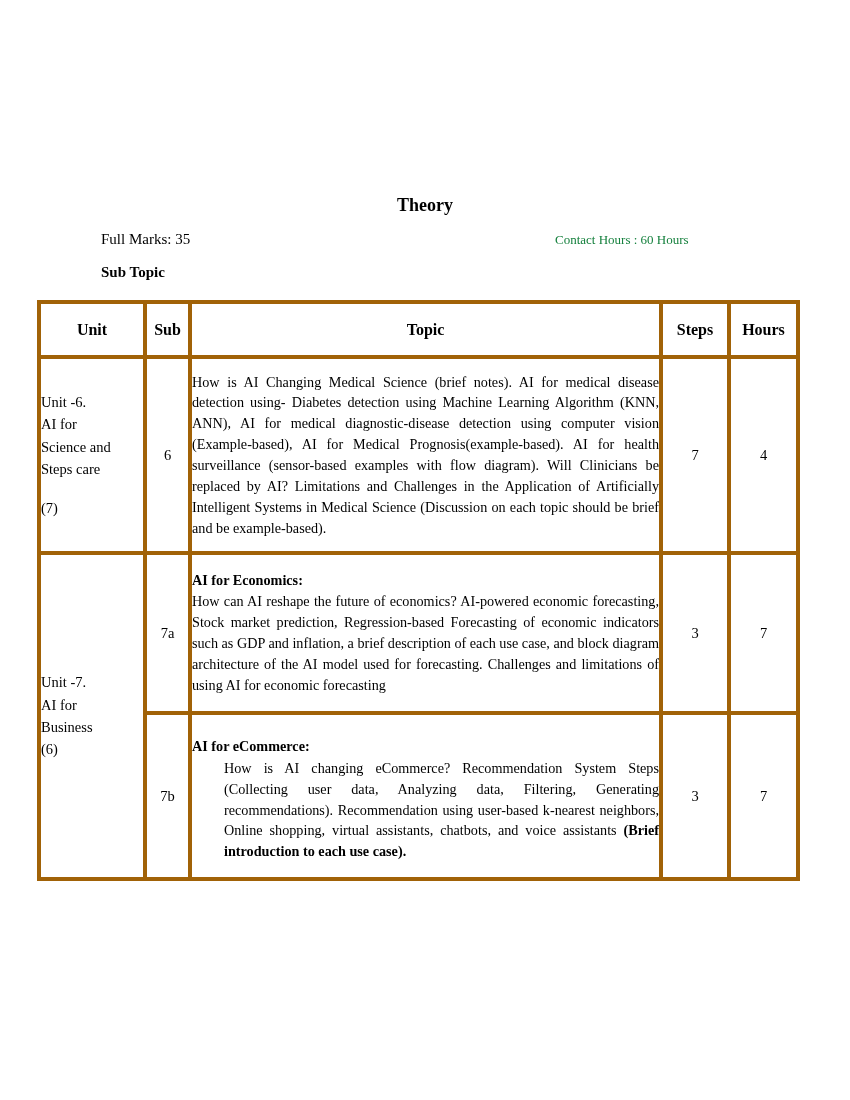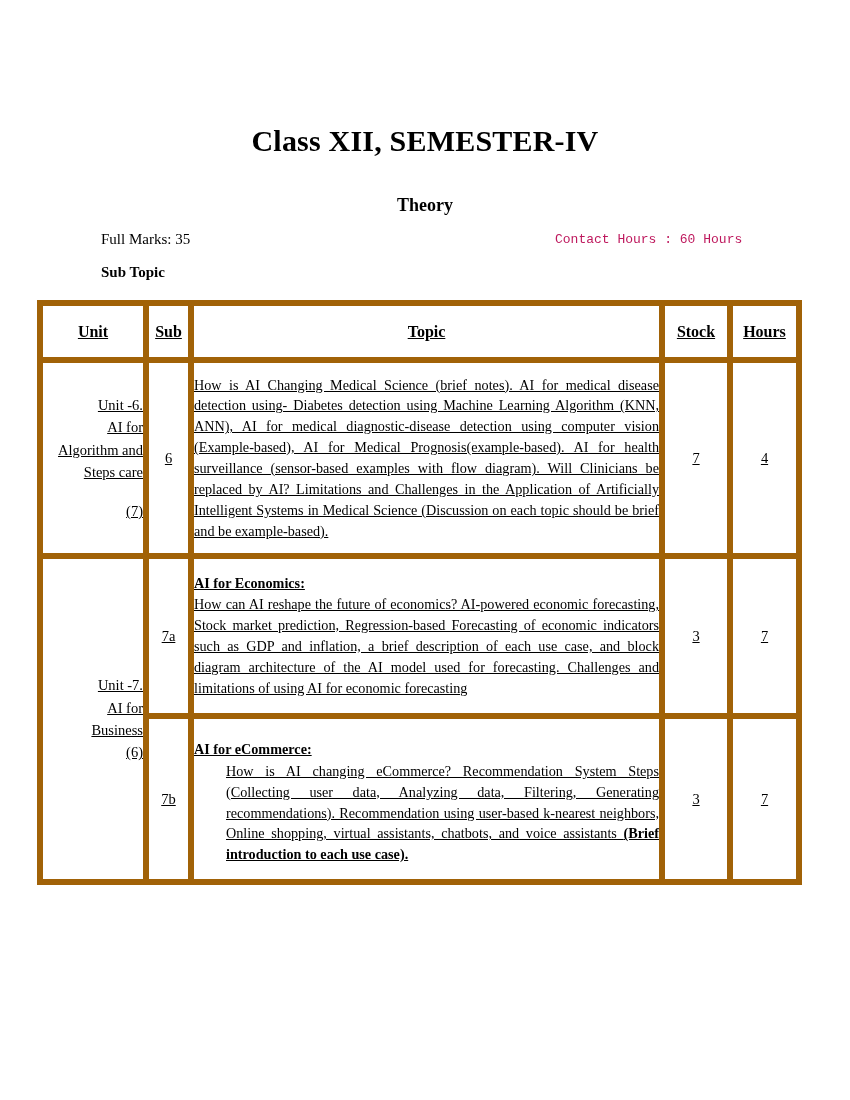--- a/index.html
+++ b/index.html
@@ -51,24 +51,24 @@
     top: 231px;
     font-family: "Liberation Serif", serif;
     font-weight: normal;
     font-size: 15px;
   }
 
   .contact-hours {
     position: absolute;
     left: 555px;
     top: 232px;
-    font-family: Liberation Mono, monospace;
+    font-family: Liberation Serif, serif;
     font-weight: normal;
     font-size: 13px;
-    color: #be185d;
+    color: #15803d;
   }
 
   .sub-topic-label {
     position: absolute;
     left: 101px;
     top: 264px;
     font-family: "Liberation Serif", serif;
     font-weight: bold;
     font-size: 15px;
   }
@@ -78,42 +78,41 @@
     position: absolute;
     left: 37px;
     top: 300px;
     width: 759px;
     border-collapse: collapse;
     table-layout: fixed;
   }
 
   .syllabus-table td,
   .syllabus-table th {
-    border: 6px solid #a16207;
+    border: 4px solid #a16207;
     padding: 0;
     vertical-align: middle;
-    text-decoration: underline;
   }
 
   .col-unit  { width: 106px; }
   .col-sub   { width: 45px;  }
   .col-topic { width: 471px; }
   .col-marks { width: 68px;  }
   .col-hours { width: 69px;  }
 
   thead th {
     height: 51px;
     font-family: "Liberation Serif", serif;
     font-weight: bold;
     font-size: 16px;
     text-align: center;
   }
 
   .cell-unit {
-    text-align: right;
+    text-align: left;
     font-size: 14.5px;
     line-height: 1.55;
     padding: 6px 4px;
   }
   .cell-unit .unit-count {
     display: block;
     margin-top: 16px;
   }
 
   .cell-sub {
@@ -154,21 +153,20 @@
   .bold-inline { font-weight: bold; }
 
   .row-unit6 .cell-topic { }
   .row-7b .cell-topic { padding-top: 6px; }
 </style>
 </head>
 <body>
 
 <div class="page">
 
-  <div class="doc-title">Class XII, SEMESTER-IV</div>
 
   <div class="doc-subtitle">Theory</div>
 
   <div class="full-marks">Full Marks: 35</div>
 
   <div class="contact-hours">Contact Hours : 60 Hours</div>
 
   <div class="sub-topic-label">Sub Topic</div>
 
   <table class="syllabus-table">
@@ -177,30 +175,30 @@
       <col class="col-sub">
       <col class="col-topic">
       <col class="col-marks">
       <col class="col-hours">
     </colgroup>
     <thead>
       <tr>
         <th>Unit</th>
         <th>Sub</th>
         <th>Topic</th>
-        <th>Stock</th>
+        <th>Steps</th>
         <th>Hours</th>
       </tr>
     </thead>
     <tbody>
       <tr class="row-unit6" style="height:196px;">
         <td class="cell-unit">
           <span>Unit -6.</span><br>
           <span>AI for</span><br>
-          <span>Algorithm and</span><br>
+          <span>Science and</span><br>
           <span>Steps care</span>
           <span class="unit-count">(7)</span>
         </td>
         <td class="cell-sub">6</td>
         <td class="cell-topic">
           <span class="topic-body">How is AI Changing Medical Science (brief notes).  AI for medical disease detection using- Diabetes detection using Machine Learning Algorithm (KNN, ANN), AI for medical diagnostic-disease detection using computer vision (Example-based), AI for Medical Prognosis(example-based). AI for health surveillance (sensor-based examples with flow diagram). Will Clinicians be replaced by AI? Limitations and Challenges in the Application of Artificially Intelligent Systems in Medical Science (Discussion on each topic should be brief and be example-based).</span>
         </td>
         <td class="cell-num">7</td>
         <td class="cell-num">4</td>
       </tr>

